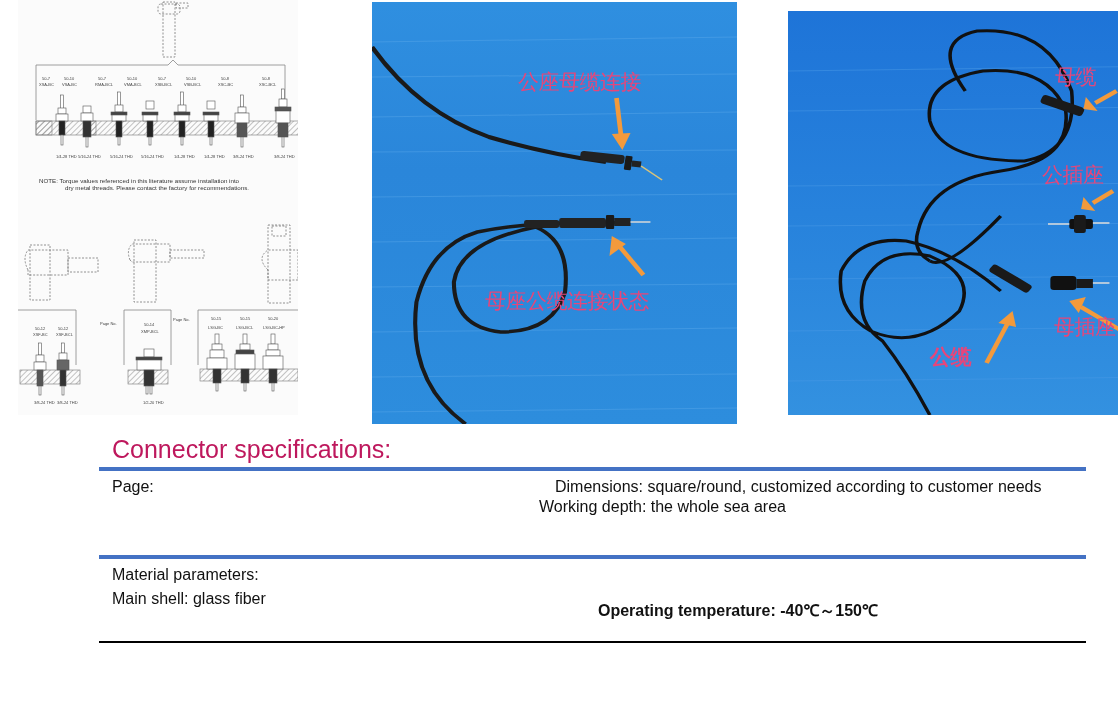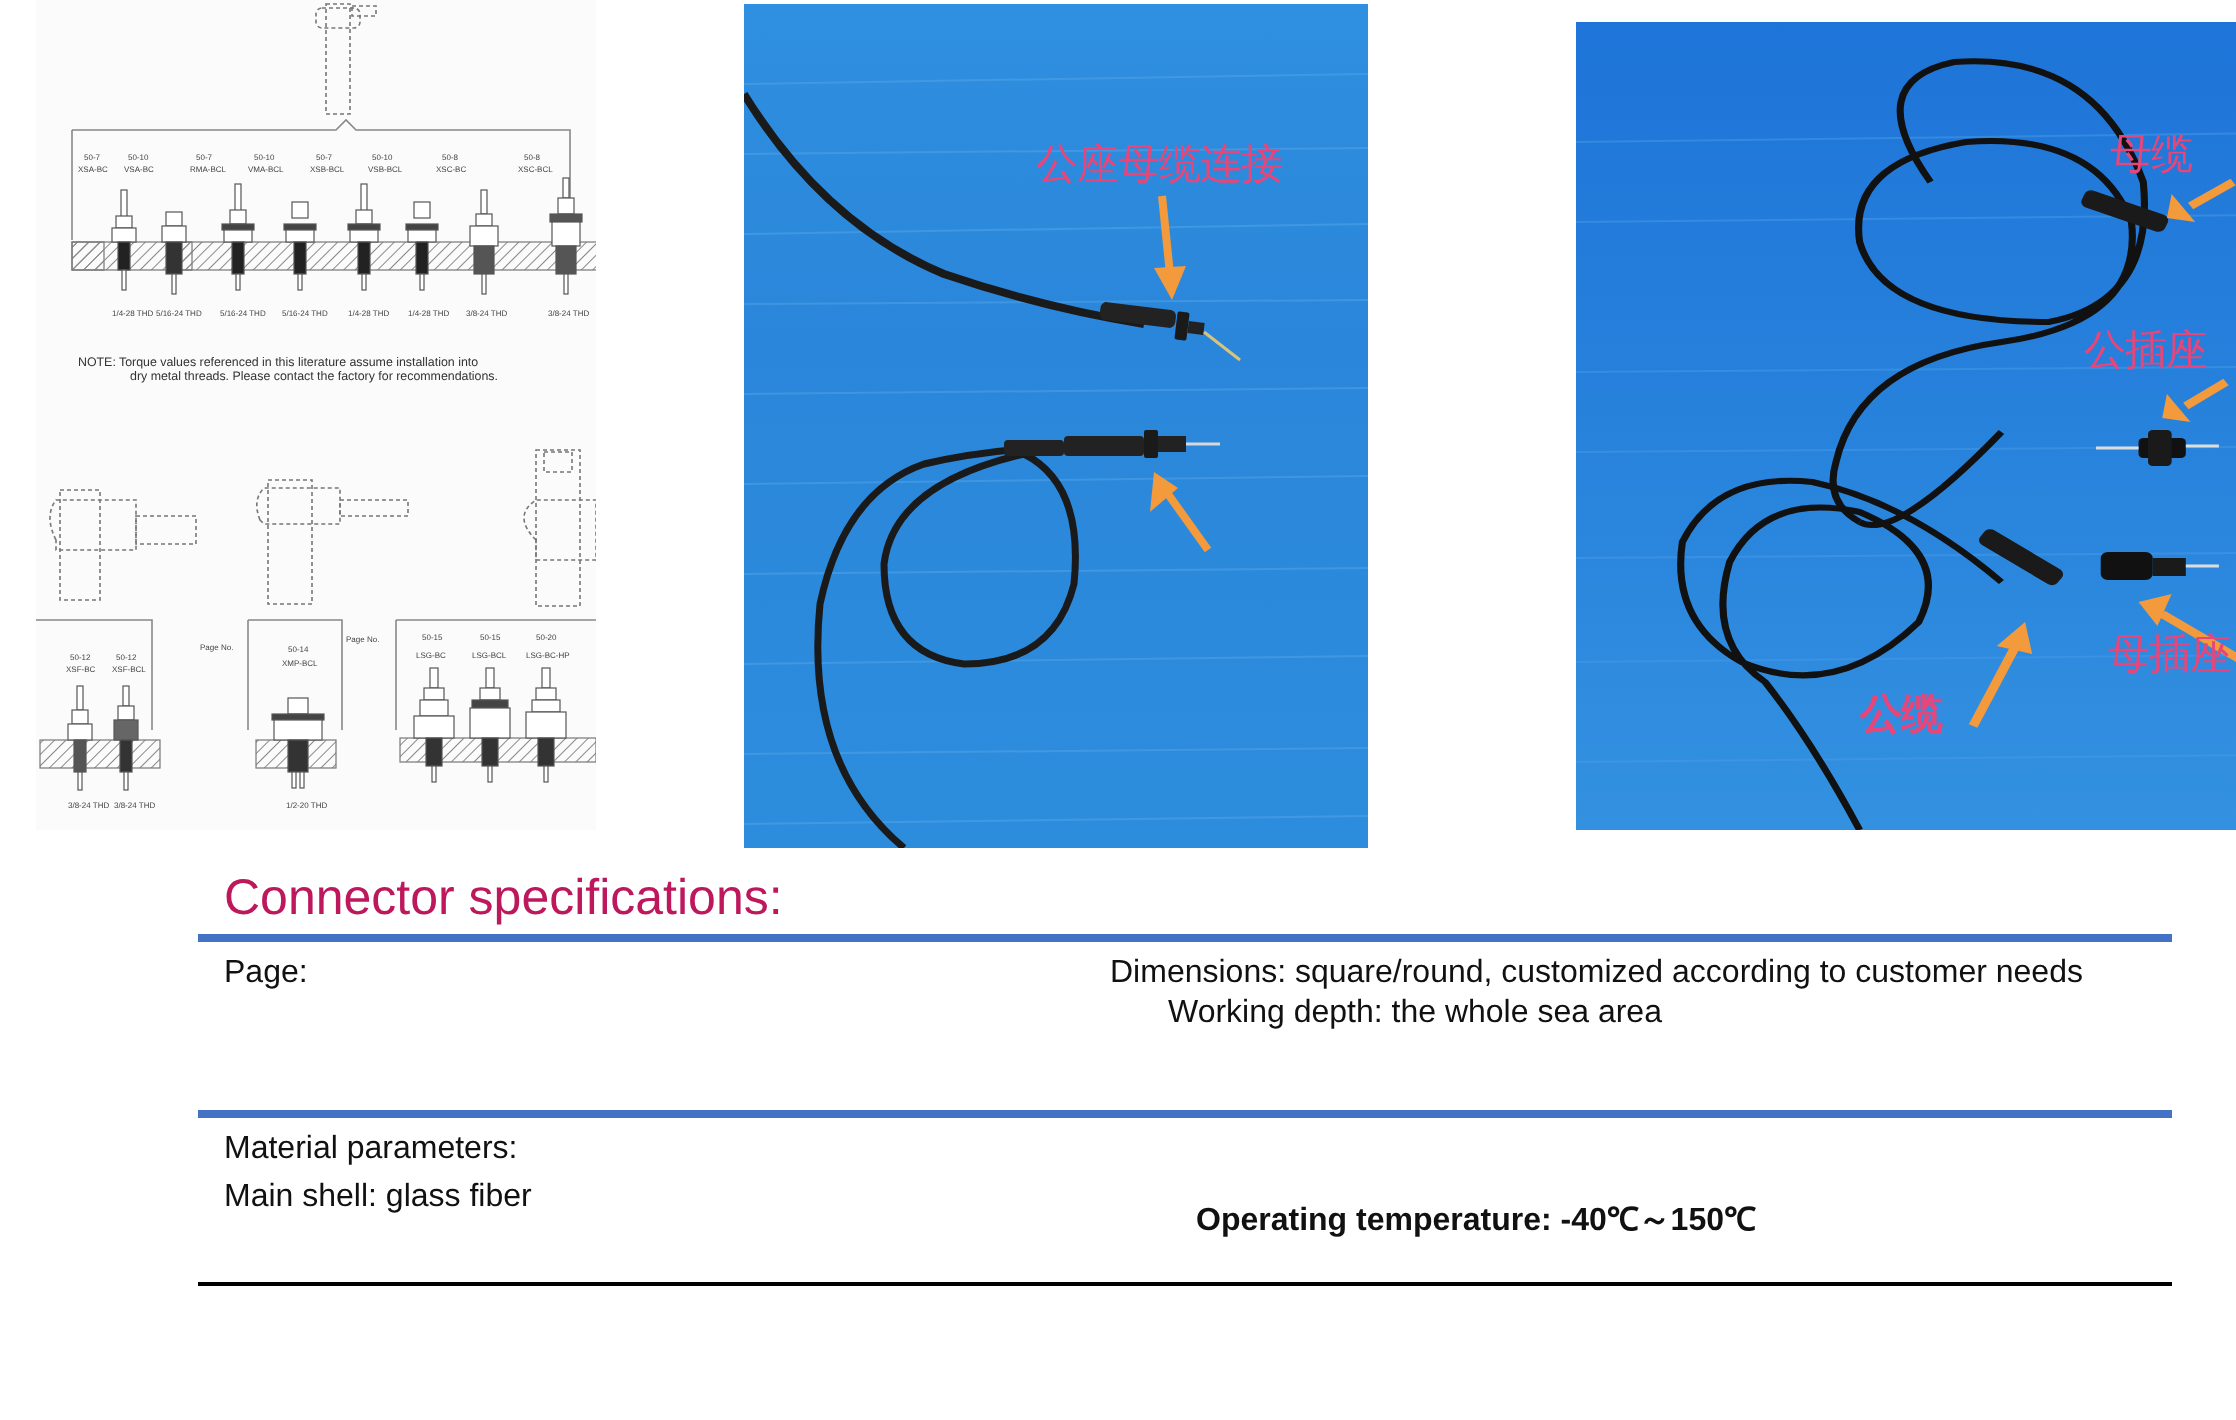--- a/index.html
+++ b/index.html
@@ -8,21 +8,21 @@
     .abs { position: absolute; }
 
     
     #fig1 { left: 18px; top: 0; width: 280px; height: 415px; background: #fbfbfb; }
     #fig1 svg { width: 100%; height: 100%; display: block; }
     .tiny { font-family: "Liberation Sans", sans-serif; font-size: 4px; fill: #444; }
     .note { font-family: "Liberation Sans", sans-serif; font-size: 6.2px; fill: #333; }
 
     
     .photo { overflow: hidden; }
-    #fig2 { left: 372px; top: 2px; width: 312px; height: 422px;
+    #fig2 { left: 372px; top: 2px; width: 365px; height: 422px;
             background: linear-gradient(180deg, #2f8fe0 0%, #2a86da 40%, #2d8ddd 100%); }
     #fig3 { left: 788px; top: 11px; width: 390px; height: 404px;
             background: linear-gradient(180deg, #1e74d8 0%, #2782dc 50%, #3391e0 100%); }
     .photo svg { width: 100%; height: 100%; display: block; }
     .cn-label { position: absolute; color: #e6467a; font-family: "DejaVu Sans", sans-serif;
                 font-size: 21px; white-space: nowrap; letter-spacing: -0.5px; line-height: 1; }
 
     
     #spec-title { left: 112px; top: 435px; font-size: 25px; color: #be185d; white-space: nowrap; }
     .rule-blue { position: absolute; left: 99px; width: 987px; height: 4px; background: #4472c4; }
@@ -270,20 +270,21 @@
     <rect x="130" y="218" width="30" height="8" rx="2" fill="#222"></rect>
     <rect x="160" y="216" width="40" height="10" rx="2" fill="#222"></rect>
     <rect x="200" y="213" width="7" height="14" rx="1" fill="#1a1a1a"></rect>
     <rect x="207" y="216" width="14" height="8" fill="#222"></rect>
     <line x1="221" y1="220" x2="238" y2="220" stroke="#d8d8d8" stroke-width="1.5"></line>
 
     <line x1="232" y1="273" x2="212" y2="245" stroke="#f39a3c" stroke-width="4"></line>
     <polygon points="203,254 217,242 205,234" fill="#f39a3c"></polygon>
   </svg>
   <div class="cn-label" style="left:146px; top:70px;">公座母缆连接</div>
+  <div class="cn-label" style="left:113px; top:289px;">母座公缆连接状态</div>
 </div>
 
 <div id="fig3" class="abs photo">
   <svg viewBox="0 0 330 404" preserveAspectRatio="none">
     <g stroke="#4a9ae6" stroke-width="1" opacity="0.5">
       <line x1="0" y1="60" x2="330" y2="55"></line>
         <line x1="0" y1="100" x2="330" y2="96"></line>
       <line x1="0" y1="175" x2="330" y2="172"></line>
         <line x1="0" y1="215" x2="330" y2="212"></line>
       <line x1="0" y1="268" x2="330" y2="265"></line>
@@ -323,21 +324,21 @@
   <div class="cn-label" style="left:254px; top:154px;">公插座</div>
   <div class="cn-label" style="left:252px; top:306px;margin-left:14px;">母插座</div>
   <div class="cn-label" style="left:142px; top:336px;font-weight:bold;">公缆</div>
 </div>
 
 <div id="spec-title" class="abs">Connector specifications:</div>
 <div class="rule-blue" style="top:467px;"></div>
 
 <div class="spec-text" style="left:112px; top:477px;">Page:</div>
 <div class="spec-text" style="left:555px; top:477px;text-align:center;">Dimensions: square/round, customized according to customer needs</div>
-<div class="spec-text" style="left:584px; top:497px;">Working depth: the whole sea area</div>
+<div class="spec-text" style="left:539px; top:497px;">Working depth: the whole sea area</div>
 
 <div class="rule-blue" style="top:555px;"></div>
 
 <div class="spec-text" style="left:112px; top:565px;">Material parameters:</div>
 <div class="spec-text" style="left:112px; top:589px;">Main shell: glass fiber</div>
 <div class="spec-text" style="left:598px; top:601px;font-weight:bold;">Operating temperature: -40℃～150℃</div>
 
 <div class="rule-black" style="top:641px;"></div>
 
 </body></html>

